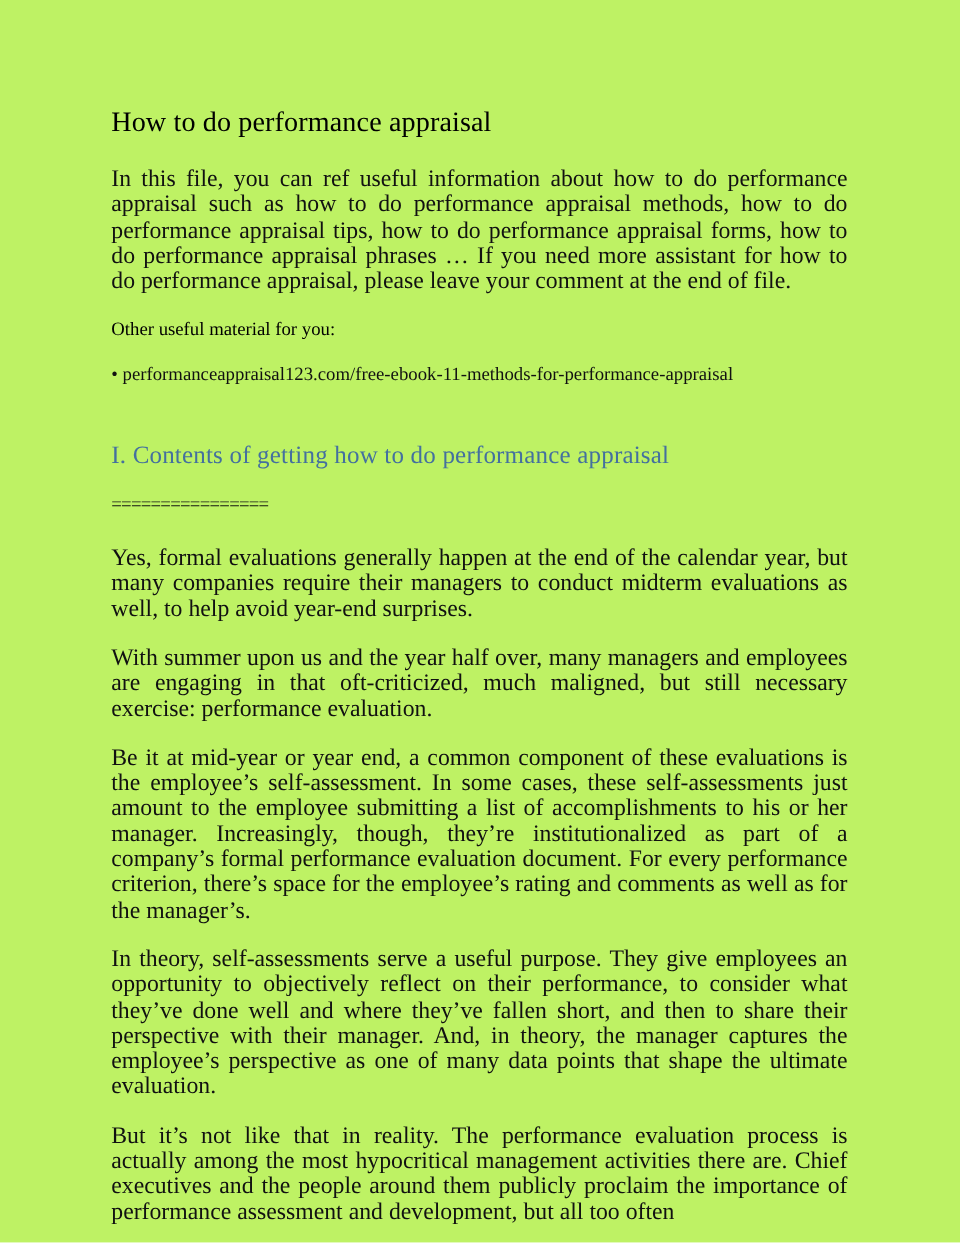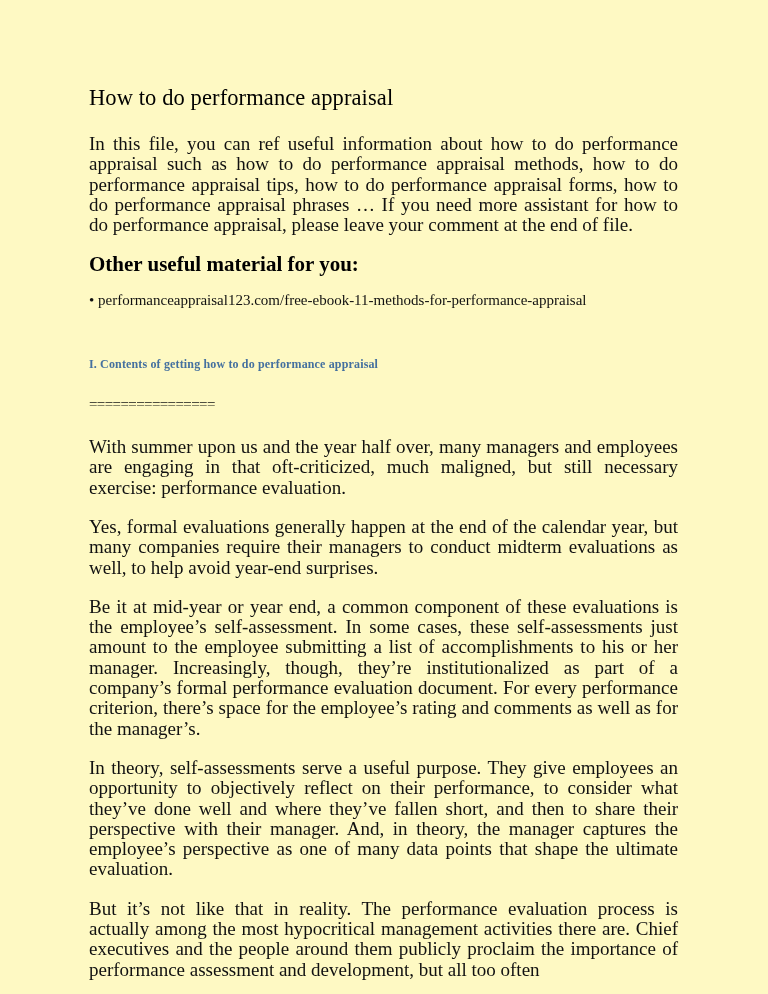--- a/index.html
+++ b/index.html
@@ -11,21 +11,21 @@
     width: 768px;
     height: 994px;
     font-family: "Liberation Serif", "DejaVu Serif", serif;
     color: #000000;
     -webkit-font-smoothing: antialiased;
   }
   .page {
     position: relative;
     width: 768px;
     height: 994px;
-    background: #fef9c3;
+    background: #bef264;
     box-sizing: border-box;
     overflow: hidden;
   }
   .content {
     position: absolute;
     left: 89px;
     top: 84px;
     width: 589px;
   }
   .doc-title {
@@ -38,44 +38,44 @@
   }
   .para {
     font-size: 19px;
     line-height: 20.3px;
     text-align: justify;
     text-justify: inter-word;
     margin: 0 0 19px 0;
     color: #111111;
   }
   .bold-label {
-    font-size: 21px;
-    font-weight: bold;
+    font-size: 15px;
+    font-weight: normal;
     line-height: 20px;
     margin: 3px 0 17px 0;
     color: #000000;
   }
   .link-list {
     list-style: none;
     margin: 0 0 20px 0;
     padding: 0;
   }
   .link-list li {
     font-size: 15px;
     line-height: 19.6px;
     color: #111111;
     white-space: nowrap;
   }
   .bullet-dot {
     display: inline-block;
     width: 9px;
   }
   .section-heading {
-    font-size: 12px;
-    font-weight: bold;
+    font-size: 20px;
+    font-weight: normal;
     line-height: 20px;
     margin: 43px 0 0 0;
     letter-spacing: 0.15px;
   }
   .equals-rule {
     font-size: 15px;
     line-height: 20px;
     margin: 20px 0 0 0;
     letter-spacing: -0.6px;
     color: #111111;
@@ -101,21 +101,21 @@
       <li>
         <span class="bullet-dot">•</span><span>performanceappraisal123.com/free-ebook-11-methods-for-performance-appraisal</span>
       </li>
     </ul>
 
     <h2 class="section-heading" style="color: rgb(68, 112, 159);">I. Contents of getting how to do performance appraisal</h2>
 
     <div class="equals-rule">================</div>
 
     <div class="body-block">
+      <p class="para">Yes, formal evaluations generally happen at the end of the calendar year, but many companies require their managers to conduct midterm evaluations as well, to help avoid year-end surprises.</p>
       <p class="para">With summer upon us and the year half over, many managers and employees are engaging in that oft-criticized, much maligned, but still necessary exercise: performance evaluation.</p>
-      <p class="para">Yes, formal evaluations generally happen at the end of the calendar year, but many companies require their managers to conduct midterm evaluations as well, to help avoid year-end surprises.</p>
       <p class="para">Be it at mid-year or year end, a common component of these evaluations is the employee’s self-assessment. In some cases, these self-assessments just amount to the employee submitting a list of accomplishments to his or her manager. Increasingly, though, they’re institutionalized as part of a company’s formal performance evaluation document. For every performance criterion, there’s space for the employee’s rating and comments as well as for the manager’s.</p>
       <p class="para">In theory, self-assessments serve a useful purpose. They give employees an opportunity to objectively reflect on their performance, to consider what they’ve done well and where they’ve fallen short, and then to share their perspective with their manager. And, in theory, the manager captures the employee’s perspective as one of many data points that shape the ultimate evaluation.</p>
       <p class="para">But it’s not like that in reality. The performance evaluation process is actually among the most hypocritical management activities there are. Chief executives and the people around them publicly proclaim the importance of performance assessment and development, but all too often</p>
     </div>
 
   </div>
 </div>
 
 </body></html>

